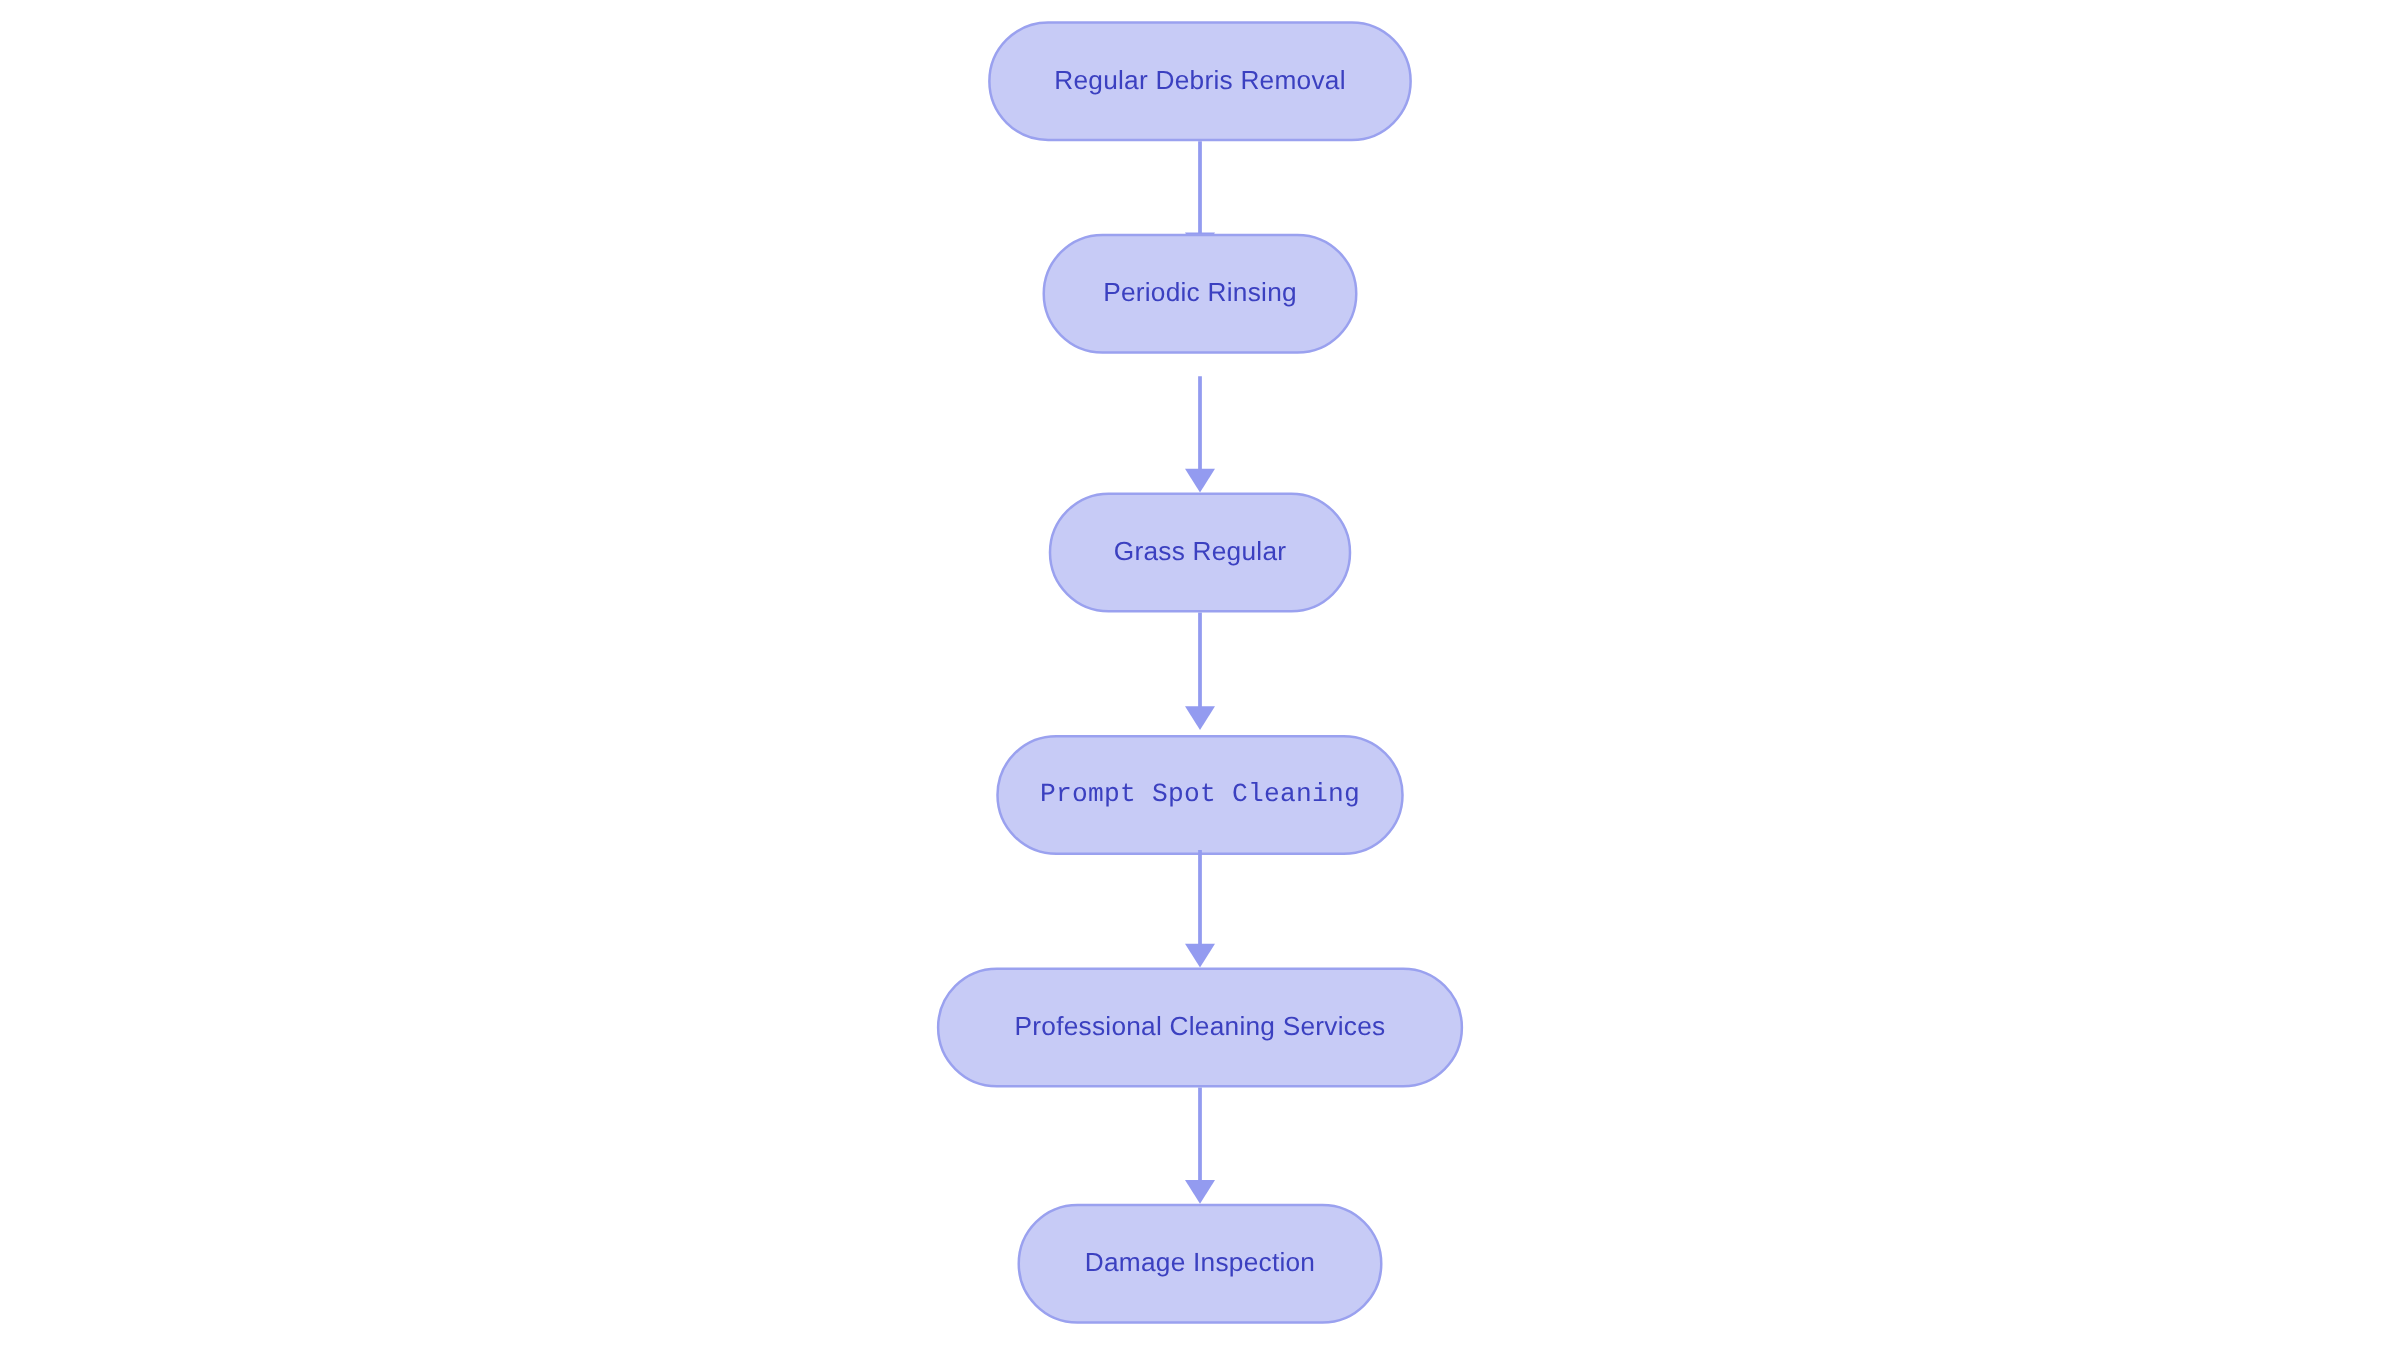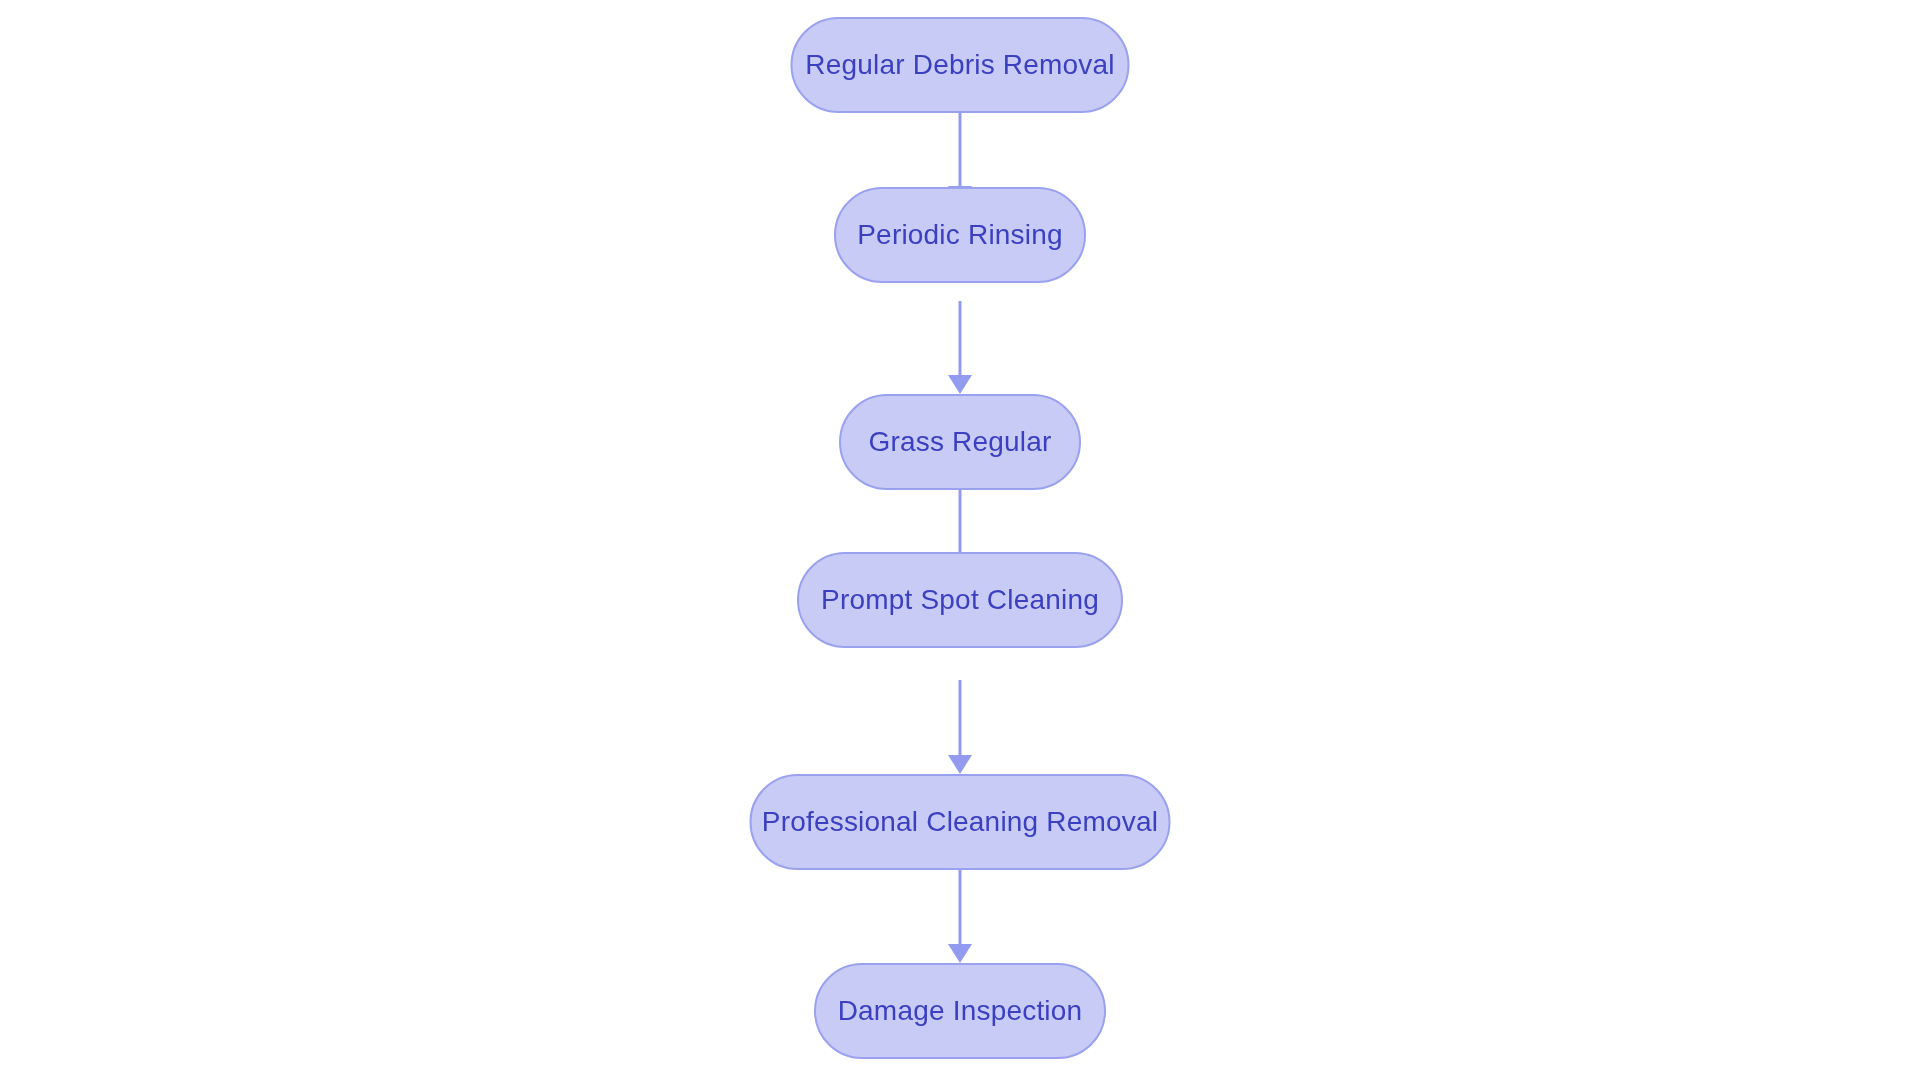--- a/index.html
+++ b/index.html
@@ -25,21 +25,21 @@
     border-radius: 48px;
     background: var(--node-fill);
     border: 2px solid var(--node-border);
     box-sizing: border-box;
     display: flex;
     align-items: center;
     justify-content: center;
   }
   .node-label {
     color: var(--node-text);
-    font-size: 28px;
+    font-size: 21px;
     letter-spacing: 0.2px;
     white-space: nowrap;
   }
   .edge-stem {
     position: absolute;
     left: 50%;
     transform: translateX(-50%);
     width: 3px;
     background: var(--arrow);
   }
@@ -66,26 +66,26 @@
     <div class="node" style="top: 187px; width: 252px;">
       <span class="node-label">Periodic Rinsing</span>
     </div>
     <div class="edge-stem" style="top: 301px; height: 77px;"></div>
     <div class="edge-head" style="top: 375px;"></div>
     <div class="node" style="top: 394px; width: 242px;">
       <span class="node-label">Grass Regular</span>
     </div>
     <div class="edge-stem" style="top: 490px; height: 78px;"></div>
     <div class="edge-head" style="top: 565px;"></div>
-    <div class="node" style="top: 552px; width: 326px;">
+    <div class="node" style="top: 588px; width: 326px; font-family: Liberation Mono, monospace;">
       <span class="node-label">Prompt Spot Cleaning</span>
     </div>
     <div class="edge-stem" style="top: 680px; height: 78px;"></div>
     <div class="edge-head" style="top: 755px;"></div>
     <div class="node" style="top: 774px; width: 421px;">
-      <span class="node-label">Professional Cleaning Removal</span>
+      <span class="node-label">Professional Cleaning Services</span>
     </div>
     <div class="edge-stem" style="top: 870px; height: 77px;"></div>
     <div class="edge-head" style="top: 944px;"></div>
     <div class="node" style="top: 963px; width: 292px; text-align: right;">
       <span class="node-label">Damage Inspection</span>
     </div>
   </div>
 
 </body></html>

